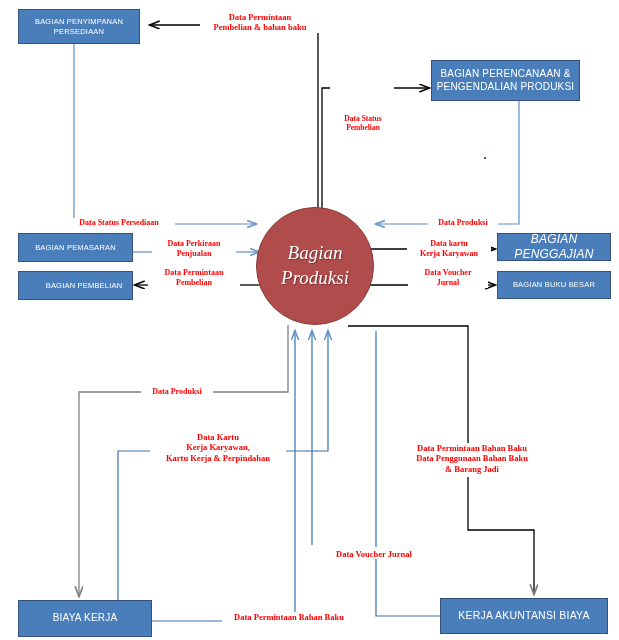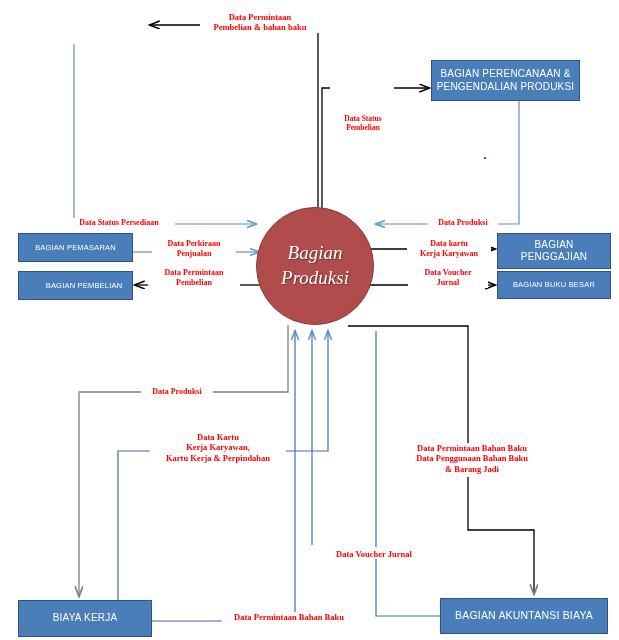--- a/index.html
+++ b/index.html
@@ -159,48 +159,52 @@
       <path d="M376,547 L376,331" fill="none" stroke="#3b6fb0" stroke-width="1.2"></path>
       <path d="M312,545 L312,331" fill="none" stroke="#3b6fb0" stroke-width="1.2" marker-end="url(#arrow-blue)"></path>
     </g>
 
     <g>
       <path d="M152,621 L222,621" fill="none" stroke="#3b6fb0" stroke-width="1.2"></path>
       <path d="M354,621 L295,621 L295,331" fill="none" stroke="#3b6fb0" stroke-width="1.2" marker-end="url(#arrow-blue)"></path>
     </g>
   </svg>
 
+  <div class="entity" style="left:18px; top:9px; width:122px; height:35px; font-size:7.5px;">
+    <span class="etext">BAGIAN PENYIMPANAN
+PERSEDIAAN</span>
+  </div>
 
   <div class="entity" style="left:431px; top:60px; width:149px; height:41px; font-size:10px;">
     <span class="etext">BAGIAN PERENCANAAN &amp;
 PENGENDALIAN PRODUKSI</span>
   </div>
 
   <div class="entity" style="left:18px; top:233px; width:115px; height:29px; font-size:7.5px;">
     <span class="etext">BAGIAN PEMASARAN</span>
   </div>
 
   <div class="entity" style="left:18px; top:271px; width:115px; height:29px; font-size:7.5px;padding-left:17px;">
     <span class="etext">BAGIAN PEMBELIAN</span>
   </div>
 
-  <div class="entity" style="left:497px; top:233px; width:114px; height:36px; font-size:10px;">
+  <div class="entity" style="left:497px; top:233px; width:114px; height:28px; font-size:12px;font-style:italic;">
     <span class="etext">BAGIAN PENGGAJIAN</span>
   </div>
 
   <div class="entity" style="left:497px; top:271px; width:114px; height:28px; font-size:7.5px;">
     <span class="etext">BAGIAN BUKU BESAR</span>
   </div>
 
   <div class="entity" style="left:18px; top:600px; width:134px; height:37px; font-size:10px;">
     <span class="etext">BIAYA KERJA</span>
   </div>
 
   <div class="entity" style="left:440px; top:598px; width:168px; height:36px; font-size:10.5px;">
-    <span class="etext">BAGIAN AKUNTANSI BIAYA</span>
+    <span class="etext">KERJA AKUNTANSI BIAYA</span>
   </div>
 
   <div class="process" style="left:256px; top:207px; width:118px; height:118px;">
     <span class="ptext">Bagian
 Produksi</span>
   </div>
 
   <div class="flow-label" style="left:200px; top:12px; width:118px; font-size:8.5px;">Data Permintaan
 Pembelian &amp; bahan baku</div>
 

